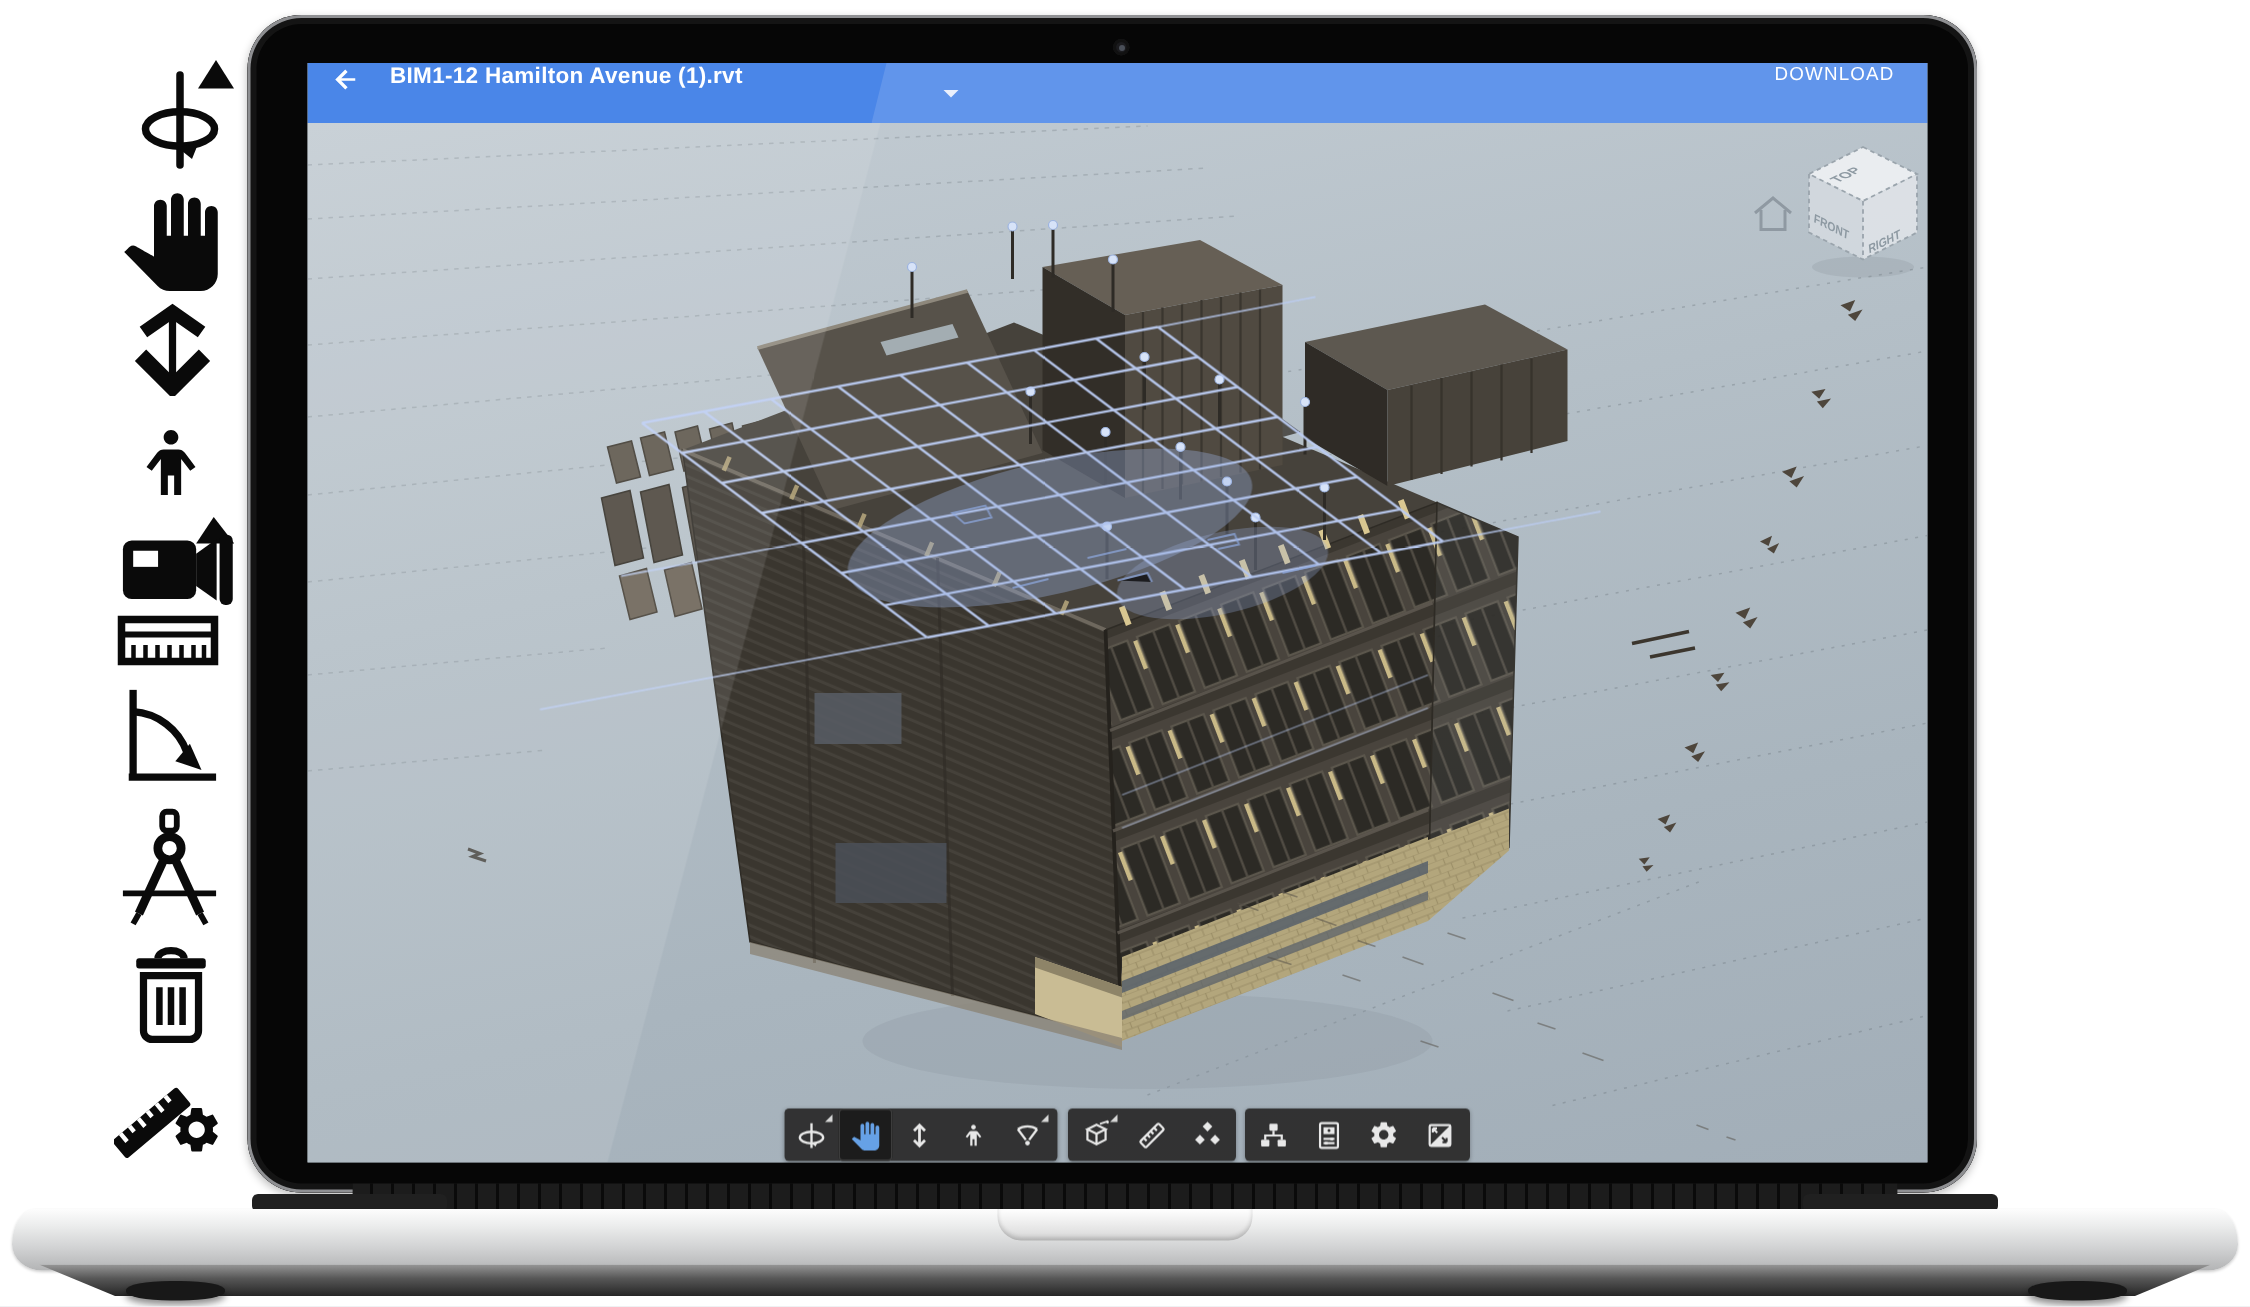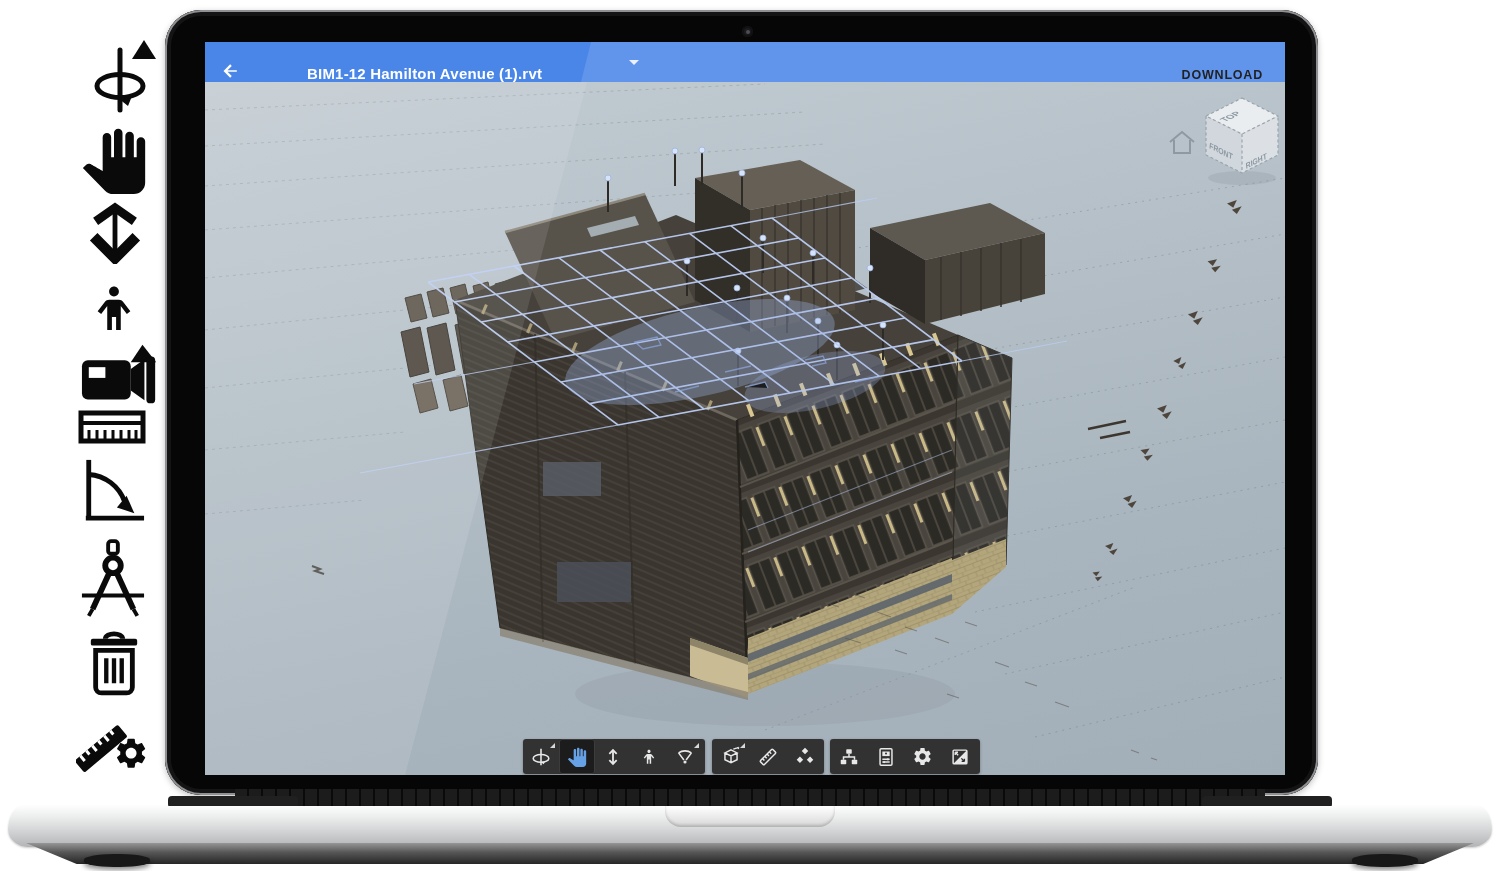--- a/index.html
+++ b/index.html
@@ -15,29 +15,29 @@
   .screen-shell{position:absolute;left:165px;top:10px;width:1153px;height:785px;
     background:#060606;border-radius:36px;
     box-shadow:inset 0 0 0 2px #8f9093, inset 0 0 0 6px #141414, 0 2px 6px rgba(0,0,0,.25);}
   .camera-dot{position:absolute;left:742px;top:26px;width:11px;height:11px;border-radius:50%;
     background:#1b1b1e;box-shadow:inset 0 0 0 2px #111;}
   .camera-dot:after{content:"";position:absolute;left:3.5px;top:3.5px;width:4px;height:4px;border-radius:50%;background:#4a4f58;}
   .screen{position:absolute;left:205px;top:42px;width:1080px;height:733px;overflow:hidden;background:#aab5bd;}
 
   
   .appbar{position:absolute;left:0;top:0;width:1080px;height:40px;background:#4a86e8;
-    display:flex;align-items:flex-end;color:#fff;gap:47px;}
+    display:flex;align-items:flex-start;color:#fff;}
   .appbar .glare{position:absolute;left:0;top:0;width:100%;height:100%;
     background:rgba(255,255,255,0.13);
     clip-path:polygon(386px 0,100% 0,100% 100%,376px 100%);pointer-events:none;}
   .back-btn{margin-left:15px;width:22px;height:22px;display:flex;align-items:center;justify-content:center;cursor:pointer;}
   .appbar-title{margin-left:18px;font-size:15px;font-weight:bold;letter-spacing:.2px;color:#ffffff;}
   .caret{position:absolute;left:424px;top:18px;width:0;height:0;
     border-left:5px solid transparent;border-right:5px solid transparent;border-top:5px solid #e8eefc;}
-  .download-btn{margin-left:auto;margin-right:22px;font-size:12.5px;font-weight:bold;letter-spacing:.8px;color:#000000;cursor:pointer;}
+  .download-btn{margin-left:auto;margin-right:22px;font-size:12.5px;font-weight:normal;letter-spacing:.8px;color:#ffffff;cursor:pointer;}
 
   
   .viewport{position:absolute;left:0;top:40px;width:1080px;height:693px;
     background:linear-gradient(168deg,#c3ccd3 0%,#b4bfc7 38%,#a9b5be 70%,#a2aeb8 100%);}
   .viewport svg.scene{position:absolute;left:0;top:0;}
   .glare-wedge{position:absolute;left:0;top:0;width:1080px;height:693px;pointer-events:none;
     background:rgba(255,255,255,0.10);
     clip-path:polygon(0 0,382px 0,200px 693px,0 693px);}
 
   

